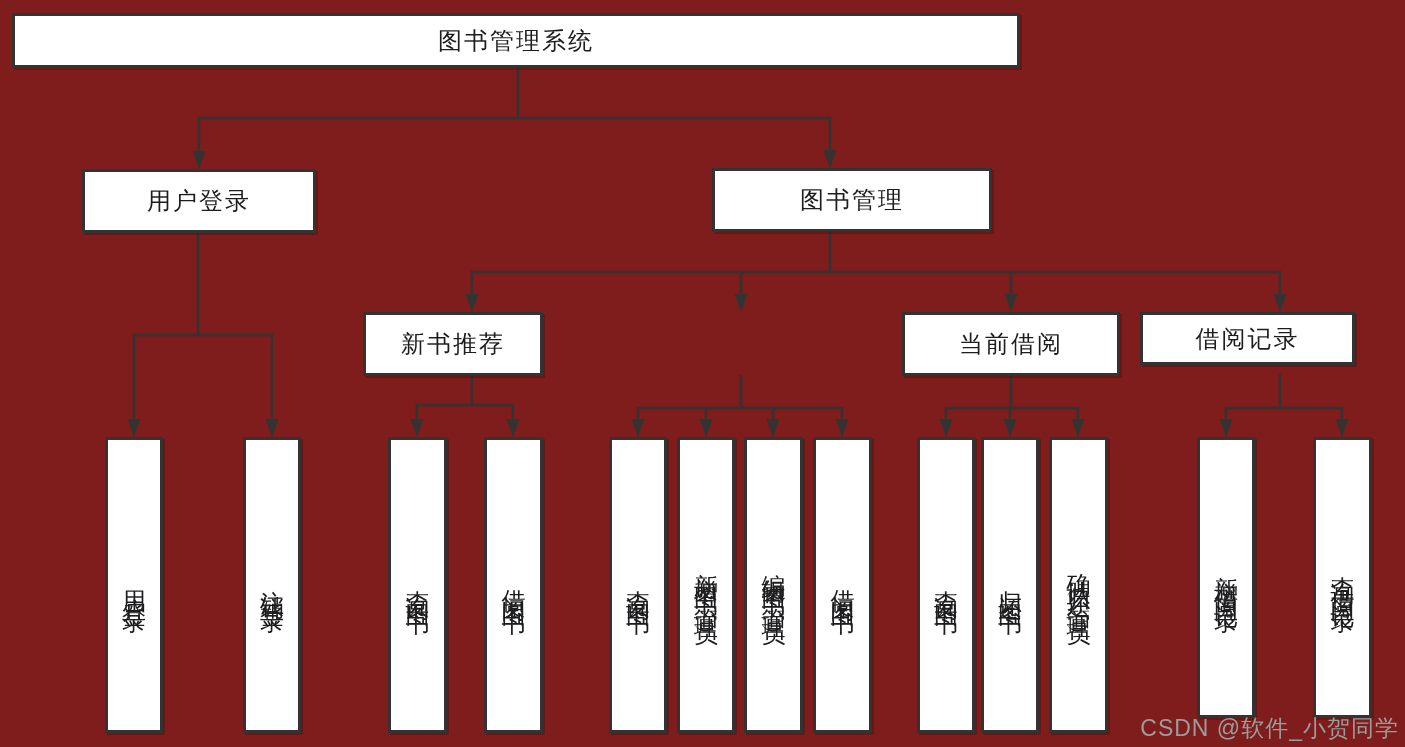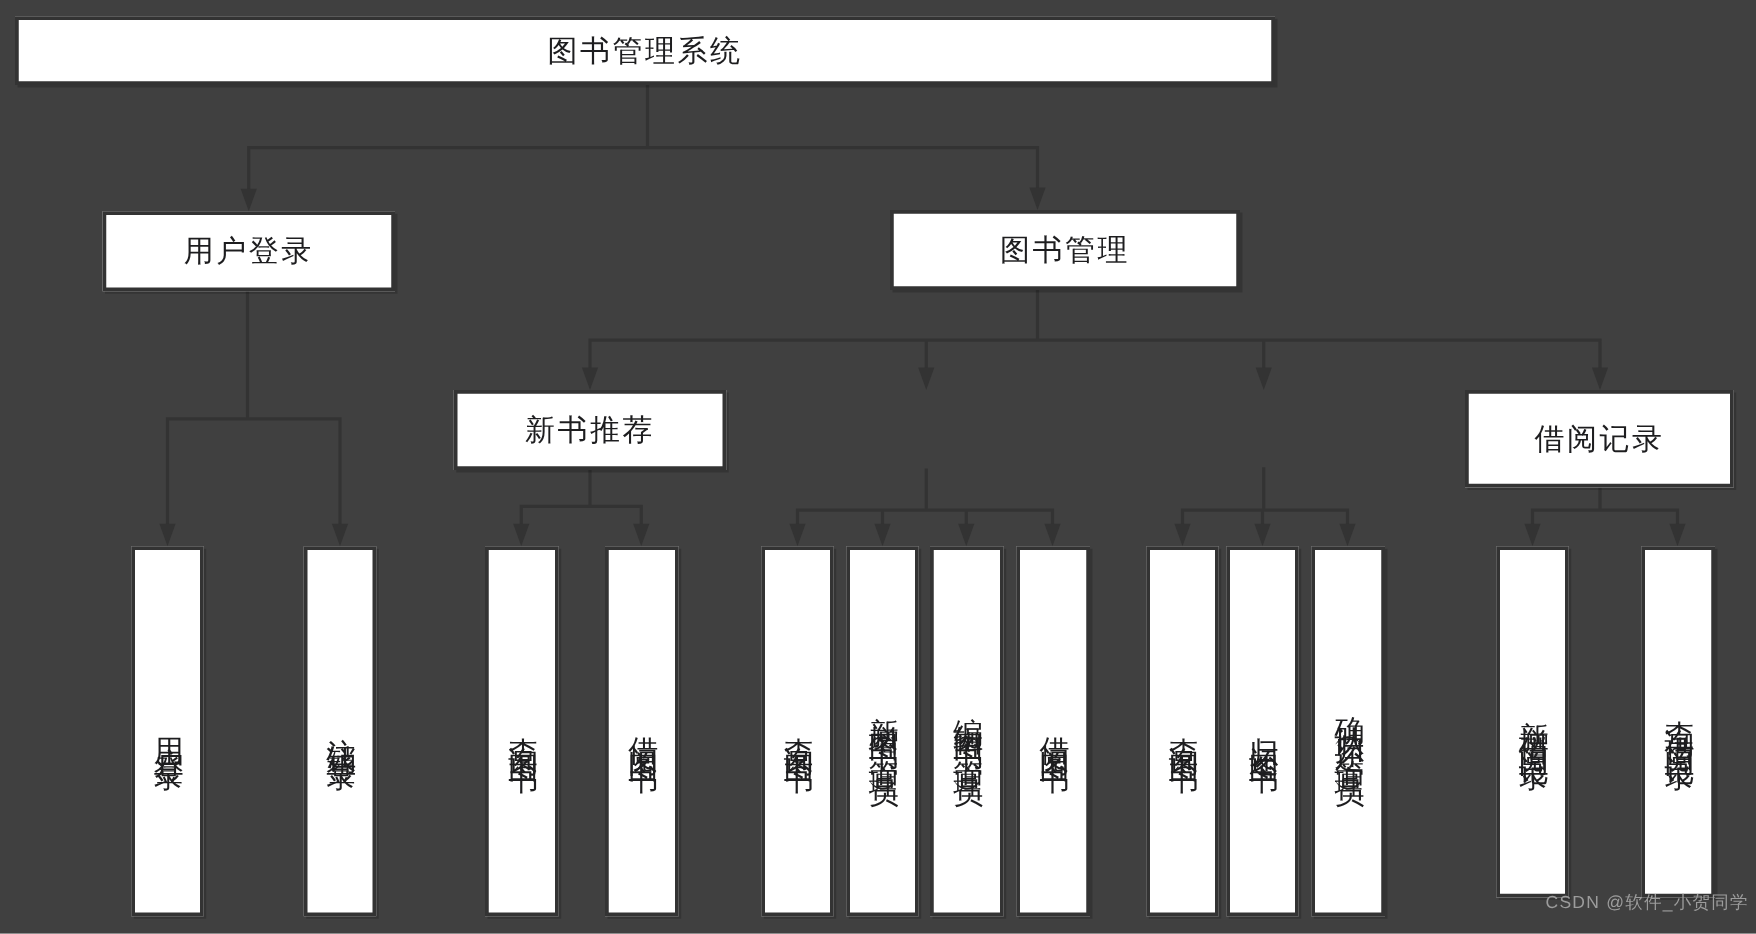--- a/index.html
+++ b/index.html
@@ -1,19 +1,19 @@
 <!DOCTYPE html>
 <html><head>
 <meta charset="utf-8">
 <style>
   html,body{margin:0;padding:0;background:#ffffff;}
   .canvas{
     position:relative;
     width:1405px;height:747px;
-    background:#404040;
+    background:#7f1d1d;
     font-family:"Liberation Sans","DejaVu Sans",sans-serif;
     color:#1d1d1f;
     overflow:hidden;
   }
   .wires{position:absolute;left:0;top:0;z-index:0;}
   .box{
     position:absolute;
     box-sizing:border-box;
     border:3px solid #333333;
     background:#ffffff;
@@ -35,21 +35,21 @@
     font-size:24px;
     letter-spacing:7px;
     line-height:1;
     color:#1d1d1f;
     white-space:nowrap;
   }
   .watermark{
     position:absolute;
     right:6px;
     top:713px;
-    font-size:14px;
+    font-size:23px;
     color:#9c9c9c;
     letter-spacing:1px;
     z-index:5;
     white-space:nowrap;
   }
 </style>
 </head>
 <body>
 
 <div class="canvas">
@@ -92,22 +92,23 @@
       <polygon points="1226,437 1219.5,419 1232.5,419"></polygon>
       <polygon points="1342,437 1335.5,419 1348.5,419"></polygon>
     </g>
   </svg>
 
   <div class="box hlabel" style="left:12px;top:13px;width:1008px;height:55px">图书管理系统</div>
 
   <div class="box hlabel" style="left:82px;top:169px;width:234px;height:64px">用户登录</div>
   <div class="box hlabel" style="left:712px;top:168px;width:280px;height:64px">图书管理</div>
 
-  <div class="box hlabel" style="left:363px;top:312px;width:218px;height:64px">新书推荐</div>
-  <div class="box hlabel" style="left:1172px;top:312px;width:215px;height:78px">借阅记录</div>
+  <div class="box hlabel" style="left:363px;top:312px;width:180px;height:64px">新书推荐</div>
+  <div class="box hlabel" style="left:902px;top:312px;width:218px;height:64px">当前借阅</div>
+  <div class="box hlabel" style="left:1140px;top:312px;width:215px;height:53px">借阅记录</div>
 
   <div class="box" style="left:105px;top:437px;width:58px;height:296px">
     <span class="vtext">用户登录</span>
   </div>
   <div class="box" style="left:243px;top:437px;width:58px;height:296px">
     <span class="vtext">注销登录</span>
   </div>
 
   <div class="box" style="left:388px;top:437px;width:59px;height:296px">
     <span class="vtext">查询图书</span>

